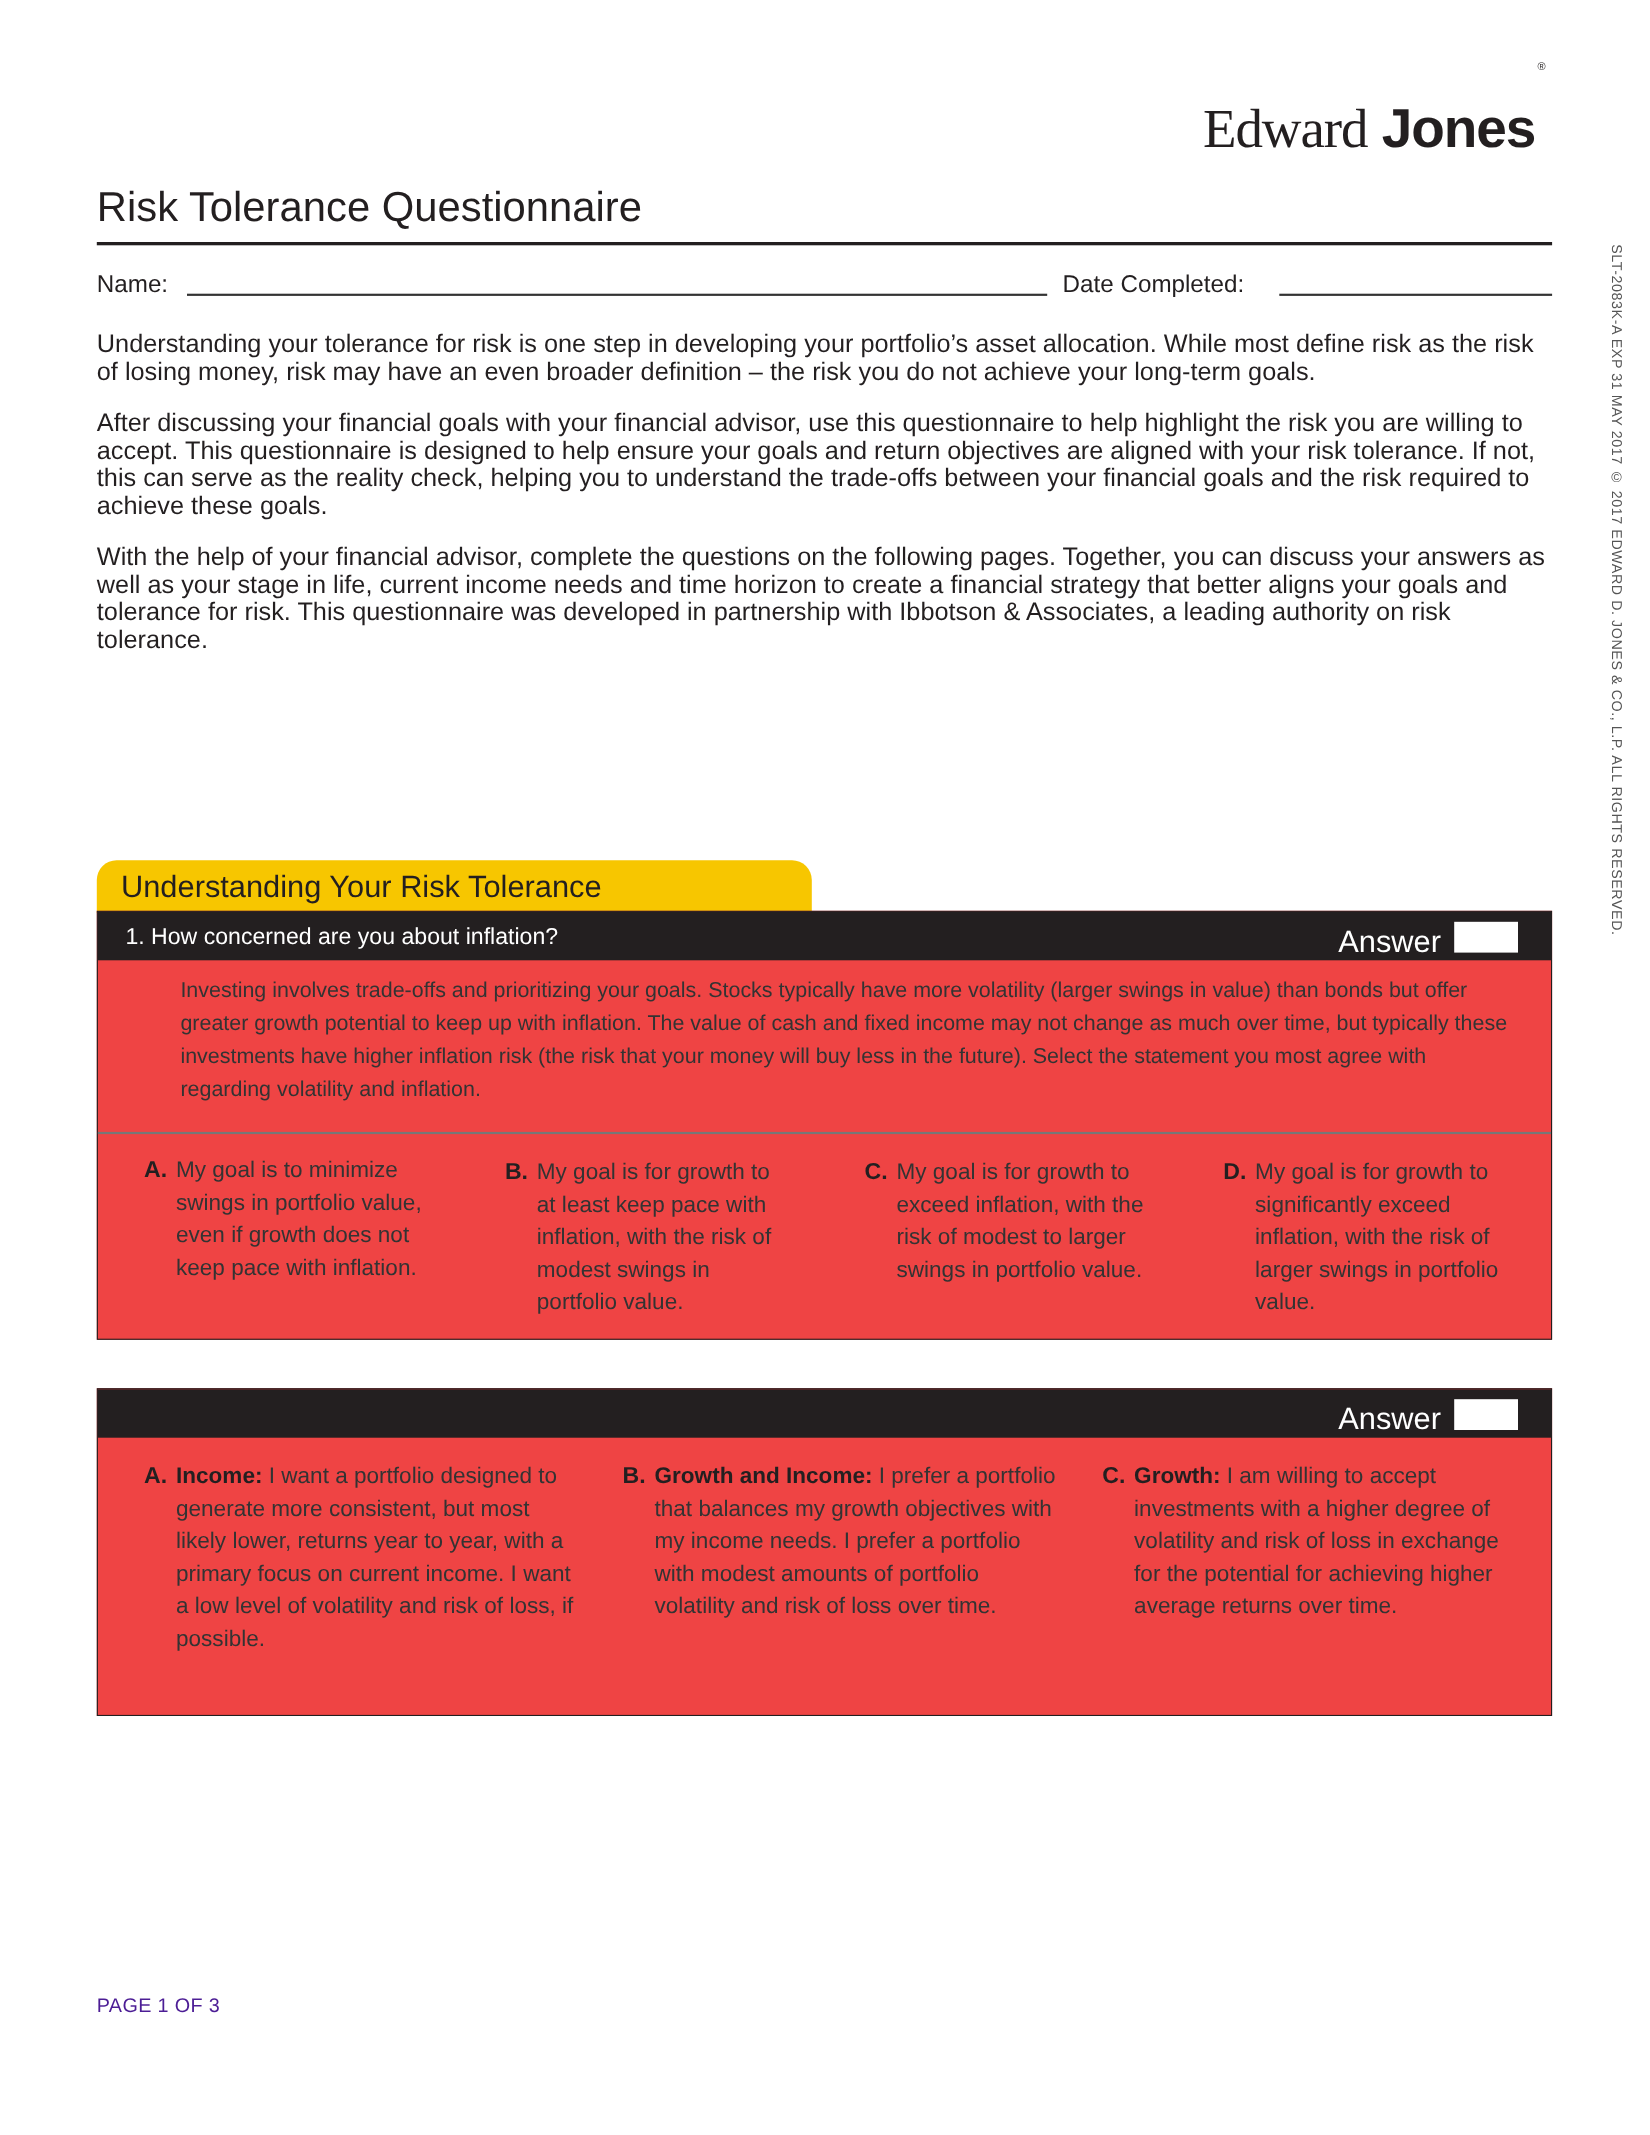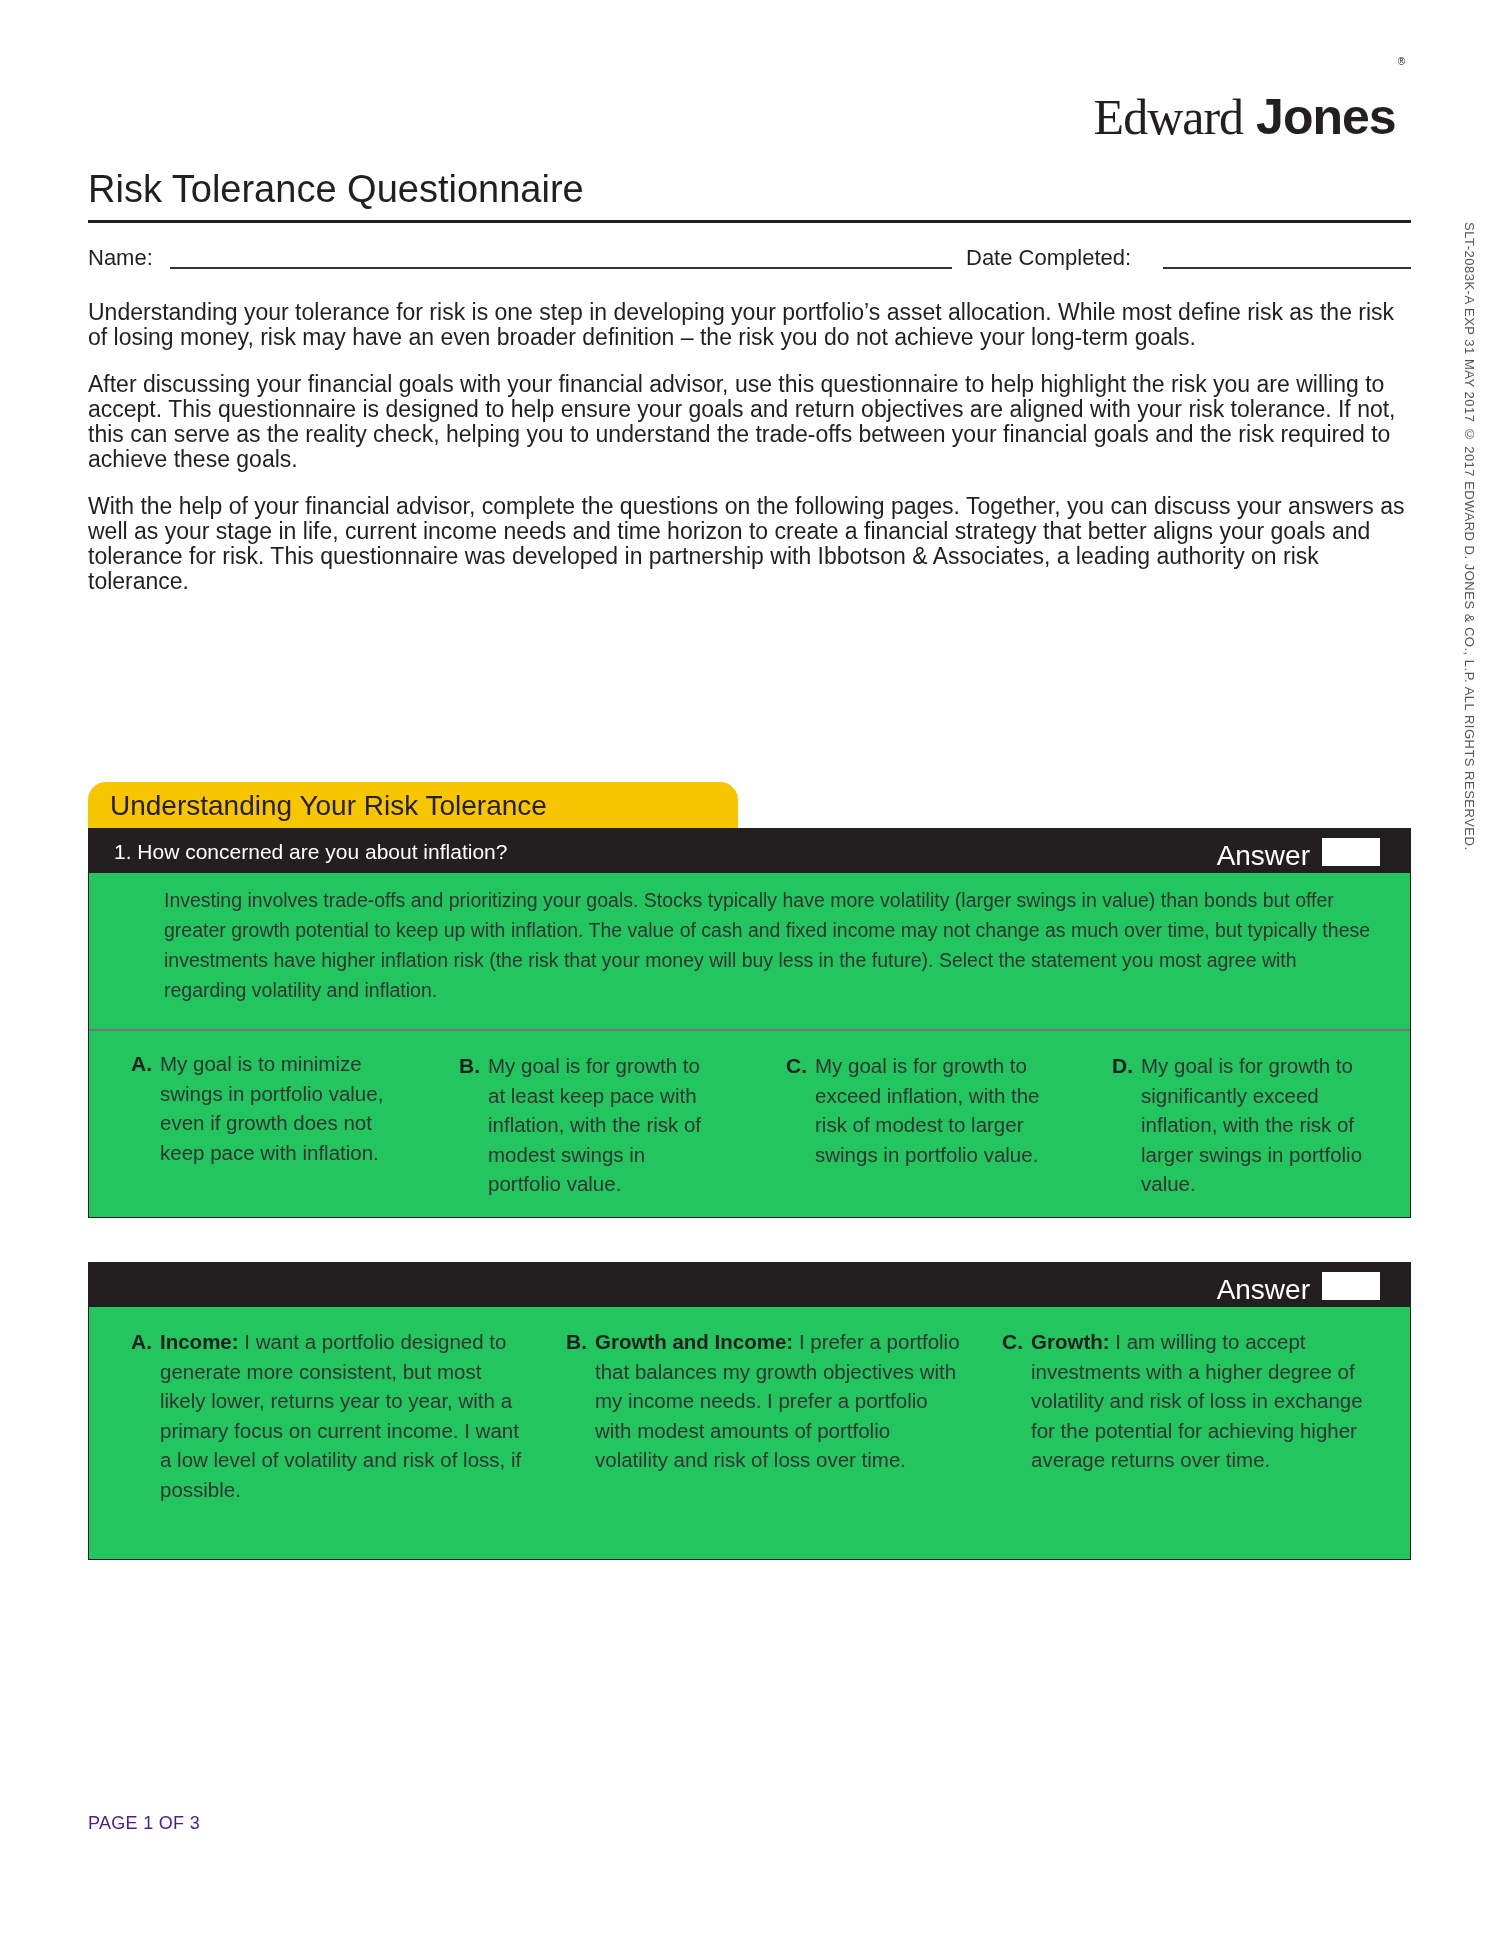--- a/index.html
+++ b/index.html
@@ -21,21 +21,21 @@
   .date-line { position: absolute; left: 1075px; top: 24px; width: 248px; height: 2px; background: #333; }
 
   .intro { position: absolute; left: 88px; top: 300px; width: 1330px; font-size: 23px; line-height: 25px; color: #231f20; }
   .intro p { margin: 0 0 22px 0; }
 
   .side-text { position: absolute; left: 1462px; top: 222px; writing-mode: vertical-rl; font-size: 13px; letter-spacing: 0.5px; color: #555; white-space: nowrap; }
 
   .section-tab { position: absolute; left: 88px; top: 782px; width: 650px; height: 48px; background: #f7c600; border-radius: 18px 18px 0 0; }
   .section-tab span { position: absolute; left: 22px; top: 8px; font-size: 28px; color: #231f20; }
 
-  .qbox { position: absolute; left: 88px; width: 1321px; border: 1.5px solid #231f20; background: #22c55e; }
+  .qbox { position: absolute; left: 88px; width: 1321px; border: 1.5px solid #231f20; background: #ef4444; }
   .qhead { height: 44px; background: #231f20; color: #fff; position: relative; }
   .qhead .qtext { position: absolute; left: 25px; top: 11px; font-size: 21px; }
   .qhead .answer-label { position: absolute; right: 100px; top: 11px; font-size: 28px; }
   .qhead .answer-box { position: absolute; right: 30px; top: 9px; width: 58px; height: 28px; background: #fff; border: none; padding: 0; }
 
   .q1 { top: 828px; height: 388px; }
   .q1-desc { position: absolute; left: 75px; top: 56px; width: 1220px; font-size: 19.5px; line-height: 30px; color: #333; }
   .q1-divider { position: absolute; left: 0; top: 200px; width: 100%; height: 1.5px; background: #777; }
 
   .opt { position: absolute; font-size: 20.5px; line-height: 29.5px; color: #333; }

